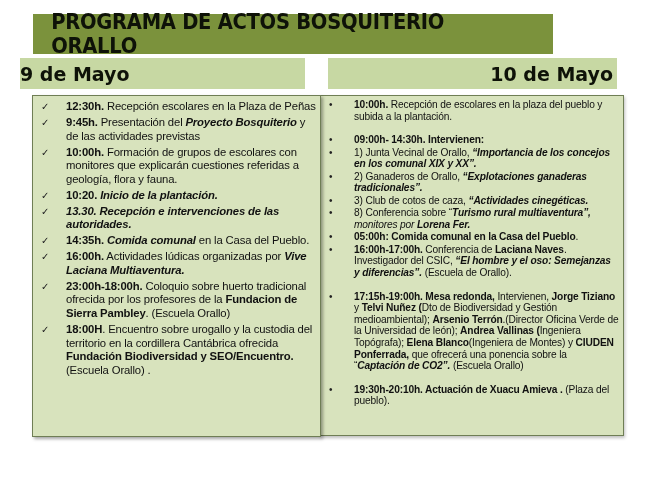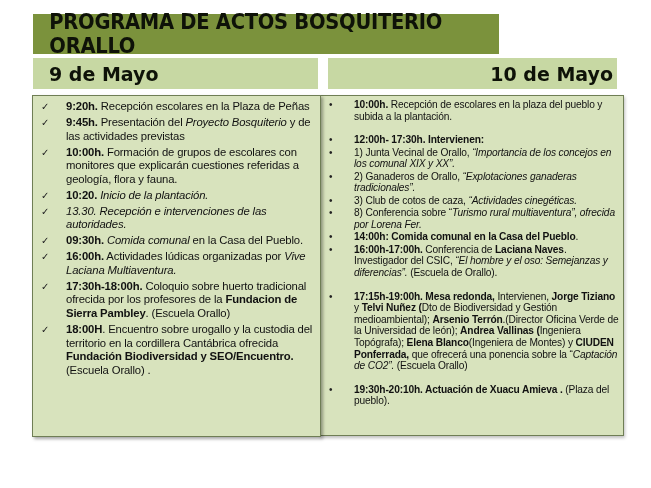--- a/index.html
+++ b/index.html
@@ -1,37 +1,37 @@
 <!DOCTYPE html>
 <html><head>
   <meta charset="utf-8">
   <style>
     * { margin: 0; padding: 0; box-sizing: border-box; }
     html, body { width: 651px; height: 488px; background: #ffffff; overflow: hidden; }
     body { position: relative; font-family: "Liberation Sans", "DejaVu Sans", sans-serif; color: #111; }
 
     .title-bar {
-      position: absolute; left: 33px; top: 14px; width: 466px; height: 40px;
+      position: absolute; left: 33px; top: 14px; width: 520px; height: 40px;
       background: #7b923c;
       display: flex; align-items: center; justify-content: center;
     }
     .title-bar h1 {
       font-family: "DejaVu Sans", sans-serif;
       font-size: 21px; font-weight: bold; color: #0e1208; letter-spacing: -0.3px;
       transform: scaleX(0.93);
     }
 
     .date-bar {
       position: absolute; top: 58px; height: 31px;
       background: #c7d8a3;
       display: flex; align-items: center;
       font-family: "DejaVu Sans", sans-serif;
       font-size: 19px; font-weight: bold; color: #0e1208;
     }
-    .date-left { left: 33px; width: 285px; padding-left: 16px; }
+    .date-left { left: 20px; width: 285px; padding-left: 0; }
     .date-right { left: 328px; width: 289px; justify-content: flex-end; padding-right: 4px; }
 
     .panel {
       position: absolute; top: 95px;
       background: #d8e3bd;
       border: 1px solid #6f7e55;
     }
     .panel-left {
       left: 32px; width: 289px; height: 342px;
       box-shadow: 2px 2px 3px rgba(0,0,0,0.35);
@@ -51,107 +51,107 @@
     .panel-left .item { font-size: 11.3px; line-height: 13.6px; margin-bottom: 2.4px; letter-spacing: -0.15px; }
     .panel-right .item { font-size: 10.2px; line-height: 11.6px; margin-bottom: 0.9px; letter-spacing: -0.15px; }
 
     .mark { flex: 0 0 auto; text-align: left; color: #222; }
     .panel-left .mark { width: 27px; padding-left: 2px; font-size: 10px; }
     .panel-right .mark { width: 27px; padding-left: 2px; font-size: 10px; }
 
     .content { flex: 1 1 auto; }
     .b { font-weight: bold; }
     .i { font-style: italic; }
-    .bi { font-weight: normal; font-style: italic; }
+    .bi { font-weight: bold; font-style: italic; }
     .gap-after { margin-bottom: 12px !important; }
   </style>
 </head>
 <body>
 
 <div class="title-bar">
   <h1>PROGRAMA DE ACTOS BOSQUITERIO ORALLO</h1>
 </div>
 
 <div class="date-bar date-left">
   <span>9 de Mayo</span>
 </div>
 <div class="date-bar date-right">
   <span>10 de Mayo</span>
 </div>
 
 <div class="panel panel-left">
   <ul class="list">
       <li class="item">
         <span class="mark">✓</span>
-        <span class="content"><span class="b">9:20h.</span><span> Recepción escolares en la Plaza de Peñas</span></span>
+        <span class="content"><span class="b">12:30h.</span><span> Recepción escolares en la Plaza de Peñas</span></span>
       </li>
       <li class="item">
         <span class="mark">✓</span>
         <span class="content"><span class="b">9:45h.</span><span>  Presentación del </span><span class="bi">Proyecto Bosquiterio</span><span> y de las actividades previstas</span></span>
       </li>
       <li class="item">
         <span class="mark">✓</span>
         <span class="content"><span class="b">10:00h.</span><span> Formación de grupos de escolares con monitores que explicarán cuestiones referidas a geología, flora y fauna.</span></span>
       </li>
       <li class="item">
         <span class="mark">✓</span>
         <span class="content"><span class="b">10:20. </span><span class="bi">Inicio de la plantación.</span></span>
       </li>
       <li class="item">
         <span class="mark">✓</span>
         <span class="content"><span class="bi">13.30. Recepción e intervenciones de las autoridades.</span></span>
       </li>
       <li class="item">
         <span class="mark">✓</span>
-        <span class="content"><span class="b">09:30h. </span><span class="bi">Comida comunal</span><span> en la Casa del Pueblo.</span></span>
+        <span class="content"><span class="b">14:35h. </span><span class="bi">Comida comunal</span><span> en la Casa del Pueblo.</span></span>
       </li>
       <li class="item">
         <span class="mark">✓</span>
         <span class="content"><span class="b">16:00h.</span><span> Actividades lúdicas organizadas por </span><span class="bi">Vive Laciana Multiaventura.</span></span>
       </li>
       <li class="item">
         <span class="mark">✓</span>
-        <span class="content"><span class="b">17:30h-18:00h.</span><span> Coloquio sobre huerto tradicional ofrecida por los profesores de la </span><span class="b">Fundacion de Sierra Pambley</span><span>. (Escuela Orallo)</span></span>
+        <span class="content"><span class="b">23:00h-18:00h.</span><span> Coloquio sobre huerto tradicional ofrecida por los profesores de la </span><span class="b">Fundacion de Sierra Pambley</span><span>. (Escuela Orallo)</span></span>
       </li>
       <li class="item">
         <span class="mark">✓</span>
         <span class="content"><span class="b">18:00H</span><span>.  Encuentro sobre urogallo y la custodia del territorio en la cordillera Cantábrica ofrecida </span><span class="b">Fundación Biodiversidad y SEO/Encuentro.</span><span> (Escuela Orallo) .</span></span>
       </li>
     </ul>
 </div>
 
 <div class="panel panel-right">
   <ul class="list">
       <li class="item gap-after">
         <span class="mark">•</span>
         <span class="content"><span class="b">10:00h.</span><span> Recepción de escolares en la plaza del pueblo y subida a la plantación.</span></span>
       </li>
       <li class="item">
         <span class="mark">•</span>
-        <span class="content"><span class="b">12:00h- 17:30h. Intervienen:</span></span>
+        <span class="content"><span class="b">09:00h- 14:30h. Intervienen:</span></span>
       </li>
       <li class="item">
         <span class="mark">•</span>
         <span class="content"><span>1) Junta Vecinal de Orallo, </span><span class="bi">“Importancia de los concejos en los comunal XIX y XX”.</span></span>
       </li>
       <li class="item">
         <span class="mark">•</span>
         <span class="content"><span>2) Ganaderos de Orallo, </span><span class="bi">“Explotaciones ganaderas tradicionales”.</span></span>
       </li>
       <li class="item">
         <span class="mark">•</span>
         <span class="content"><span>3) Club de cotos de caza, </span><span class="bi">“Actividades cinegéticas.</span></span>
       </li>
       <li class="item">
         <span class="mark">•</span>
-        <span class="content"><span>8) Conferencia sobre  “</span><span class="bi">Turismo rural multiaventura”,</span><span class="i"> ofrecida  por </span><span class="bi">Lorena Fer.</span></span>
+        <span class="content"><span>8) Conferencia sobre  “</span><span class="bi">Turismo rural multiaventura”,</span><span class="i"> monitores  por </span><span class="bi">Lorena Fer.</span></span>
       </li>
       <li class="item">
         <span class="mark">•</span>
-        <span class="content"><span class="b">14:00h: Comida comunal en la Casa del Pueblo</span><span>.</span></span>
+        <span class="content"><span class="b">05:00h: Comida comunal en la Casa del Pueblo</span><span>.</span></span>
       </li>
       <li class="item gap-after">
         <span class="mark">•</span>
         <span class="content"><span class="b">16:00h-17:00h.</span><span>  Conferencia de </span><span class="b">Laciana Naves</span><span>. Investigador del CSIC, </span><span class="bi">“El hombre y el oso: Semejanzas y diferencias”.</span><span> (Escuela de Orallo).</span></span>
       </li>
       <li class="item gap-after">
         <span class="mark">•</span>
         <span class="content"><span class="b">17:15h-19:00h. Mesa redonda,</span><span>   Intervienen, </span><span class="b">Jorge Tiziano</span><span> y </span><span class="b">Telvi Nuñez (</span><span>Dto de Biodiversidad y Gestión medioambiental); </span><span class="b">Arsenio Terrón</span><span>.(Director Oficina Verde de la Universidad de león); </span><span class="b">Andrea Vallinas (</span><span>Ingeniera Topógrafa); </span><span class="b">Elena Blanco</span><span>(Ingeniera de Montes) y  </span><span class="b">CIUDEN Ponferrada,</span><span>  que ofrecerá una ponencia sobre la “</span><span class="bi">Captación de CO2”.</span><span> (Escuela Orallo)</span></span>
       </li>
       <li class="item">

